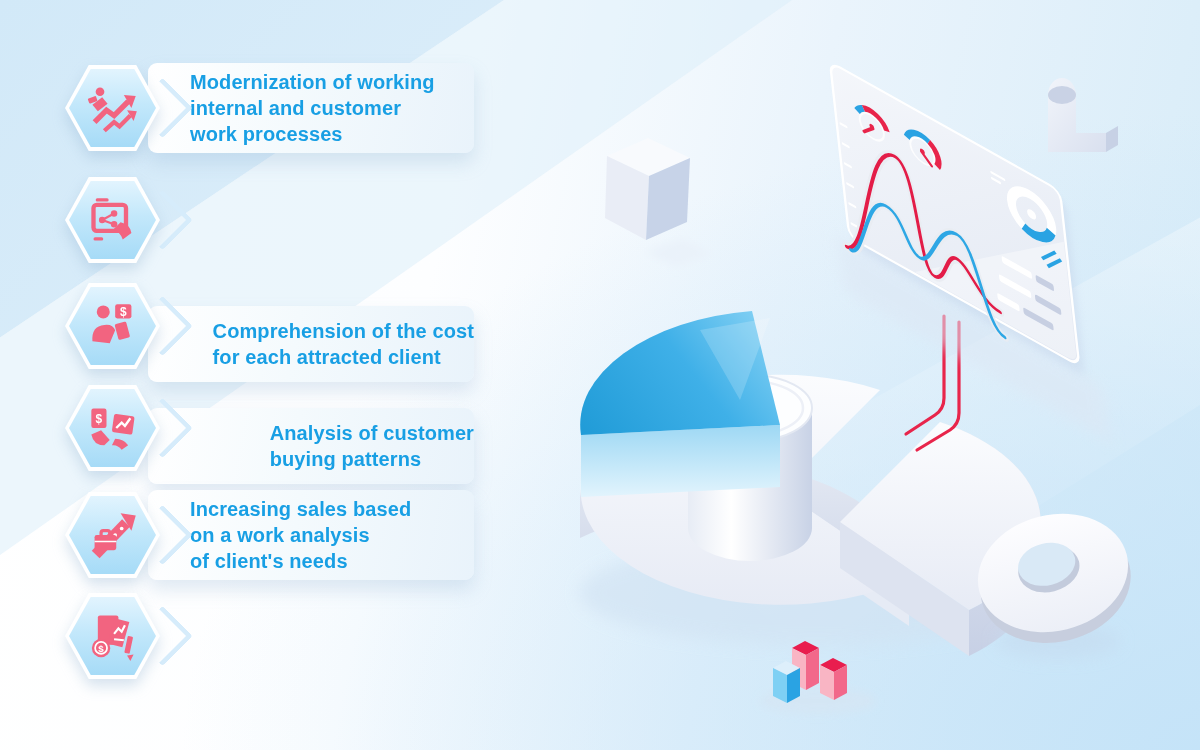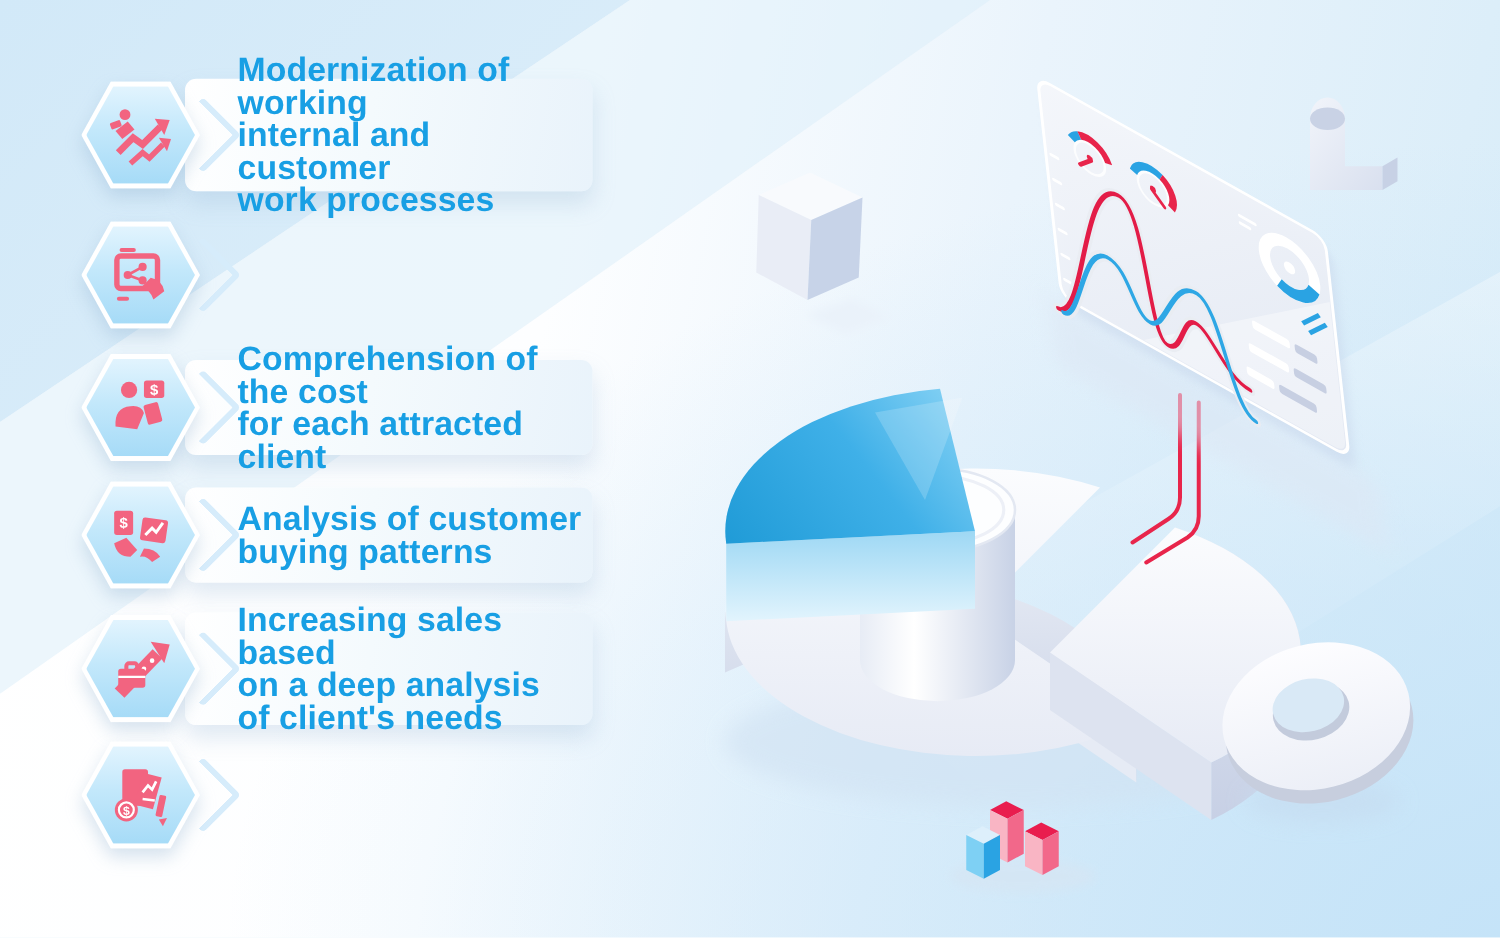--- a/index.html
+++ b/index.html
@@ -16,22 +16,22 @@
     clip-path:polygon(55% 69%,100% 29%,100% 54%,67% 87%);}
   .bg-corner-br{background:radial-gradient(ellipse at 100% 100%,rgba(196,227,248,.95),rgba(196,227,248,0) 60%);}
 
   
   .list{position:absolute;left:65px;top:0;width:420px;height:750px;z-index:5;}
   .row{position:absolute;left:0;width:420px;height:86px;}
   .panel{position:absolute;left:83px;width:326px;border-radius:9px;z-index:1;
     background:linear-gradient(100deg,#ffffff 0%,#f4fafd 45%,#e9f3fb 100%);
     box-shadow:0 10px 18px rgba(148,181,212,.28);
     display:flex;align-items:center;overflow:visible;}
-  .p3{height:90px;top:-2px;} .p2{height:76px;top:5px;}
-  .panel .txt{padding-left:42px;font-size:27px;font-weight:bold;color:#189fe4;
+  .p3{height:90px;top:-2px;} .p2{height:76px;top:23px;justify-content:flex-end;}
+  .panel .txt{padding-left:42px;font-size:20px;font-weight:bold;color:#189fe4;
     line-height:26px;white-space:pre-line;letter-spacing:.1px;}
   .chev{position:absolute;left:88px;top:50%;width:38px;height:38px;z-index:2;
     transform:translateY(-50%) translateX(-12px) rotate(45deg);
     border-top:5px solid #d6ecfb;border-right:5px solid #d6ecfb;border-radius:4px;}
   .hexwrap{position:absolute;left:0;top:0;width:95px;height:86px;z-index:3;
     filter:drop-shadow(0 7px 7px rgba(140,175,205,.35));}
   .hex-outer{position:absolute;inset:0;background:#ffffff;
     clip-path:polygon(25% 0,75% 0,100% 50%,75% 100%,25% 100%,0 50%);}
   .hex-inner{position:absolute;left:4px;top:4px;width:87px;height:78px;
     background:linear-gradient(180deg,#e2f4fe 0%,#c3e8fb 45%,#a6dbf7 100%);
@@ -321,21 +321,21 @@
           <path d="M27 24 L32 19 L35 22 L40 15" stroke="#ffffff" stroke-width="2.2" fill="none"></path>
           <path class="ic" d="M26 34 q8 0 12 6 l-6 4 q-4 -5 -9 -4 z"></path>
         </svg>
       </div>
     </div>
   </div>
 
   <div class="row" style="top:492px">
     <div class="panel p3">
       <div class="txt">Increasing sales based
-on a deep analysis
+on a work analysis
 of client's needs</div>
     </div>
     <div class="chev"></div>
     <div class="hexwrap">
       <div class="hex-outer"></div>
       <div class="hex-inner">
         <svg viewBox="0 0 48 48">
           <path class="ics" d="M8 42 L36 13" stroke-width="10"></path>
           <polygon class="ic" points="31,4 45,6 41,20"></polygon>
           <circle cx="20" cy="30" r="1.7" fill="#ffffff"></circle>

